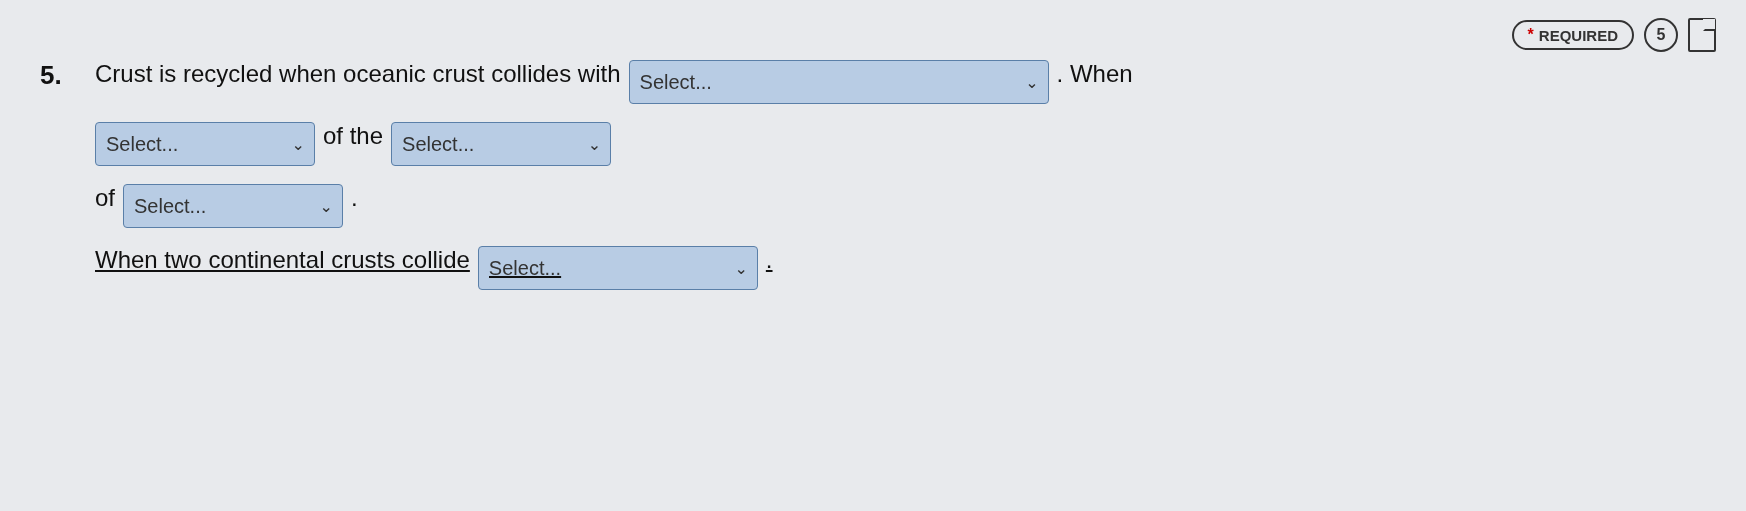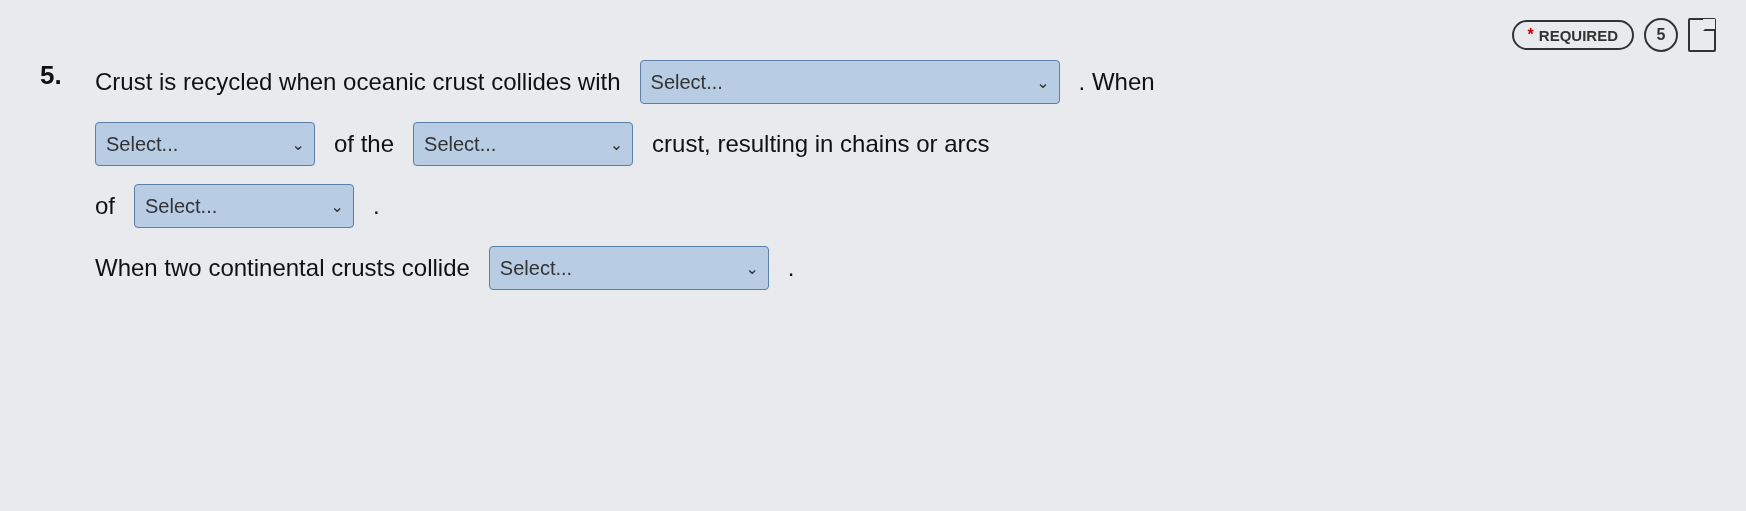--- a/index.html
+++ b/index.html
@@ -95,26 +95,25 @@
       left: 0;
       top: 0;
     }
 
     .question-body {
       margin-left: 55px;
     }
 
     .line {
       display: flex;
-      align-items: center;
       flex-wrap: nowrap;
       font-size: 24px;
       color: #111;
       margin-bottom: 18px;
-      gap: 19px;
+      gap: 8px;
     }
 
     .line-text {
       font-size: 24px;
       color: #111;
       white-space: nowrap;
     }
 
     select {
       background-color: #b8cce4;
@@ -162,20 +161,21 @@
     .select-bottom {
       width: 280px;
     }
 
     .period {
       font-size: 24px;
       color: #111;
     }
 
     .line4 {
+      text-decoration: underline;
     }
   </style>
 </head>
 <body>
 
 <div class="top-right">
   <div class="required-badge">
     <span class="asterisk">*</span>
     <span>REQUIRED</span>
   </div>
@@ -206,21 +206,20 @@
         </select>
         <span class="chevron">⌄</span>
       </div>
       <span class="line-text">of the</span>
       <div class="select-wrapper">
         <select class="select-medium2">
           <option>Select...</option>
         </select>
         <span class="chevron">⌄</span>
       </div>
-      <span class="line-text">crust, resulting in chains or arcs</span>
     </div>
 
     <div class="line">
       <span class="line-text">of</span>
       <div class="select-wrapper">
         <select class="select-medium">
           <option>Select...</option>
         </select>
         <span class="chevron">⌄</span>
       </div>

